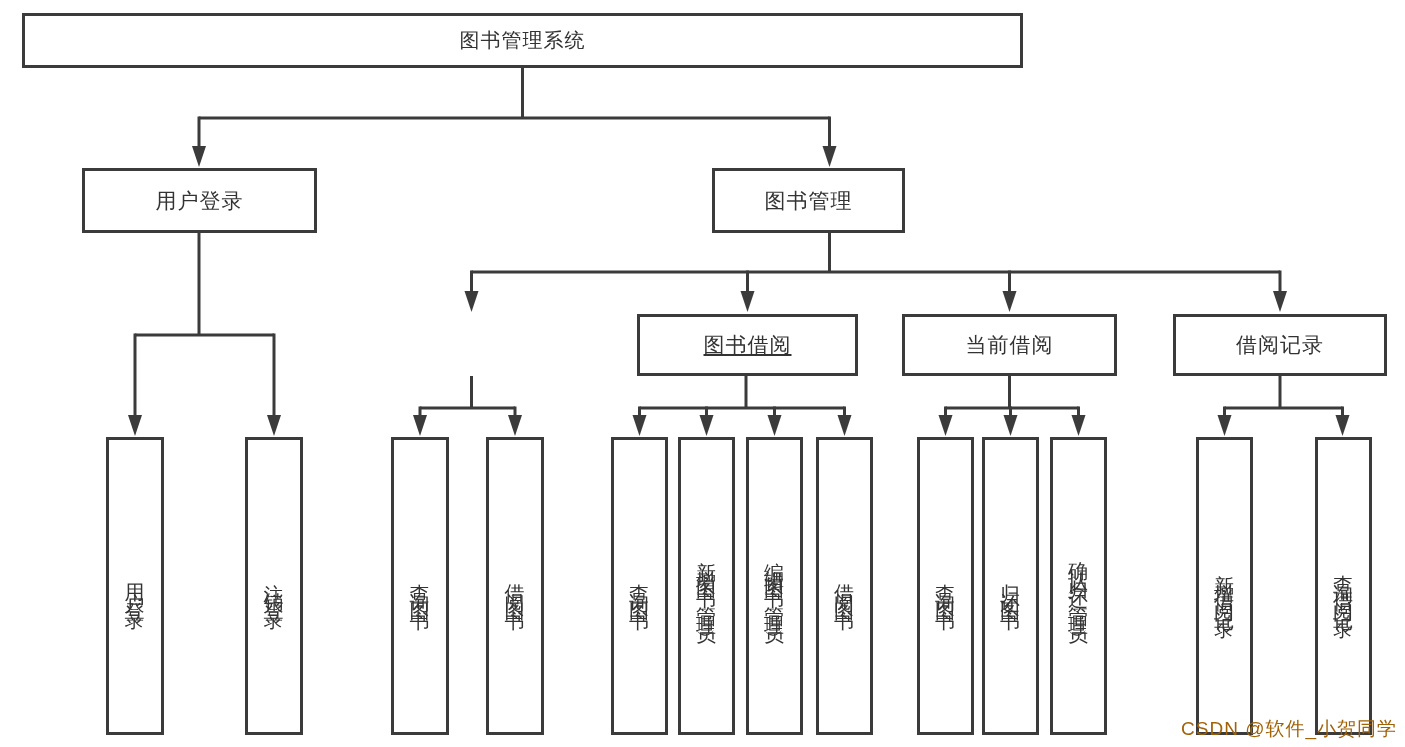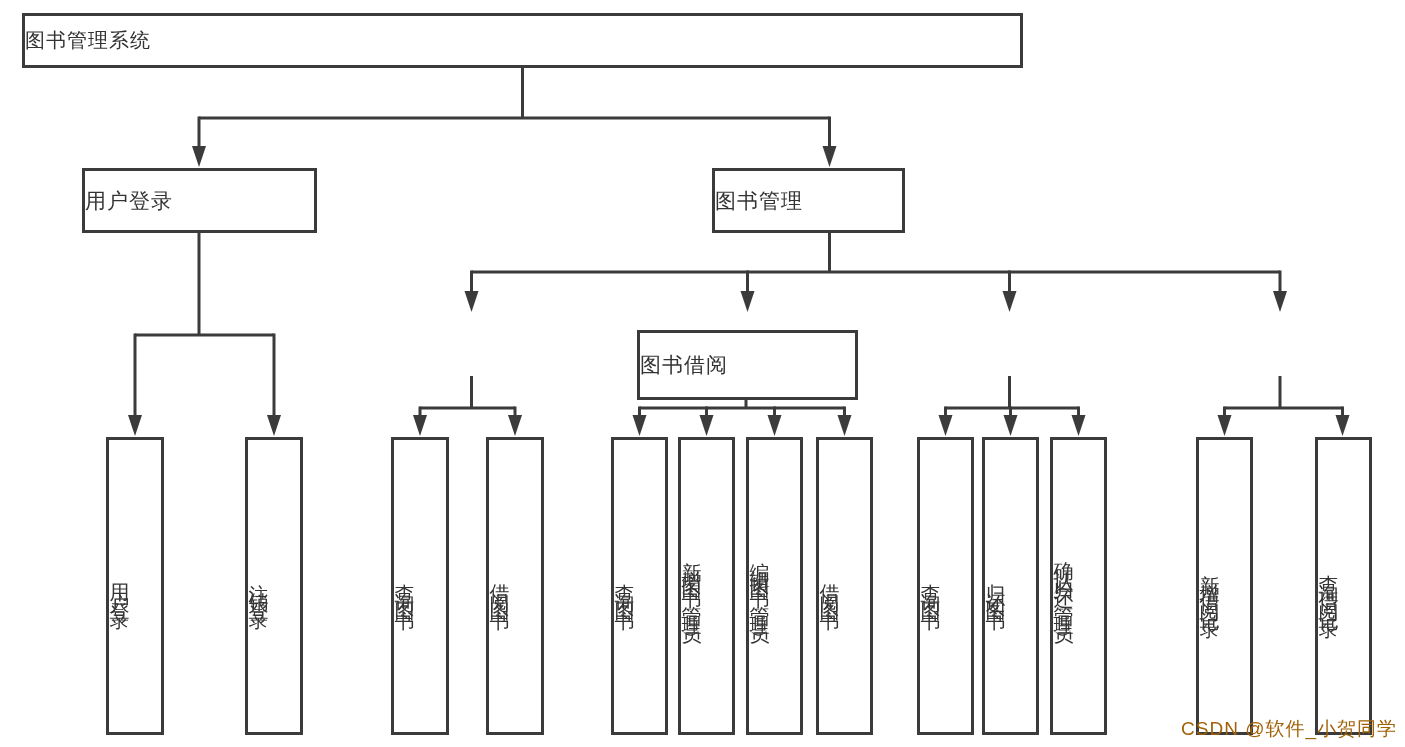--- a/index.html
+++ b/index.html
@@ -21,21 +21,21 @@
     height: 747px;
     z-index: 1;
   }
   .box {
     position: absolute;
     background: #ffffff;
     border: 3px solid #3b3b3b;
     box-sizing: border-box;
     display: flex;
     align-items: center;
-    justify-content: flex-start;
+    justify-content: center;
     color: #333333;
     z-index: 2;
   }
   .root-label { font-size: 20px; letter-spacing: 1px; }
   .h-label { font-size: 21px; letter-spacing: 1px; }
   .leaf .v-label {
     writing-mode: vertical-rl;
     text-orientation: mixed;
     font-size: 20px;
     letter-spacing: 9px;
@@ -130,22 +130,28 @@
     <span class="root-label">图书管理系统</span>
   </div>
 
   <div class="box" style="left:82px; top:168px; width:235px; height:65px;">
     <span class="h-label">用户登录</span>
   </div>
   <div class="box" style="left:712px; top:168px; width:193px; height:65px;">
     <span class="h-label">图书管理</span>
   </div>
 
-  <div class="box" style="left:637px; top:330px; width:221px; height:70px;">
+  <div class="box" style="left:637px; top:314px; width:221px; height:62px;text-decoration:underline;">
     <span class="h-label">图书借阅</span>
+  </div>
+  <div class="box" style="left:902px; top:314px; width:215px; height:62px;">
+    <span class="h-label">当前借阅</span>
+  </div>
+  <div class="box" style="left:1173px; top:314px; width:214px; height:62px;">
+    <span class="h-label">借阅记录</span>
   </div>
 
   <div class="box leaf" style="left:106px; top:437px; width:58px; height:298px;">
     <span class="v-label">用户登录</span>
   </div>
   <div class="box leaf" style="left:245px; top:437px; width:58px; height:298px;">
     <span class="v-label">注销登录</span>
   </div>
 
   <div class="box leaf" style="left:391px; top:437px; width:58px; height:298px;">

